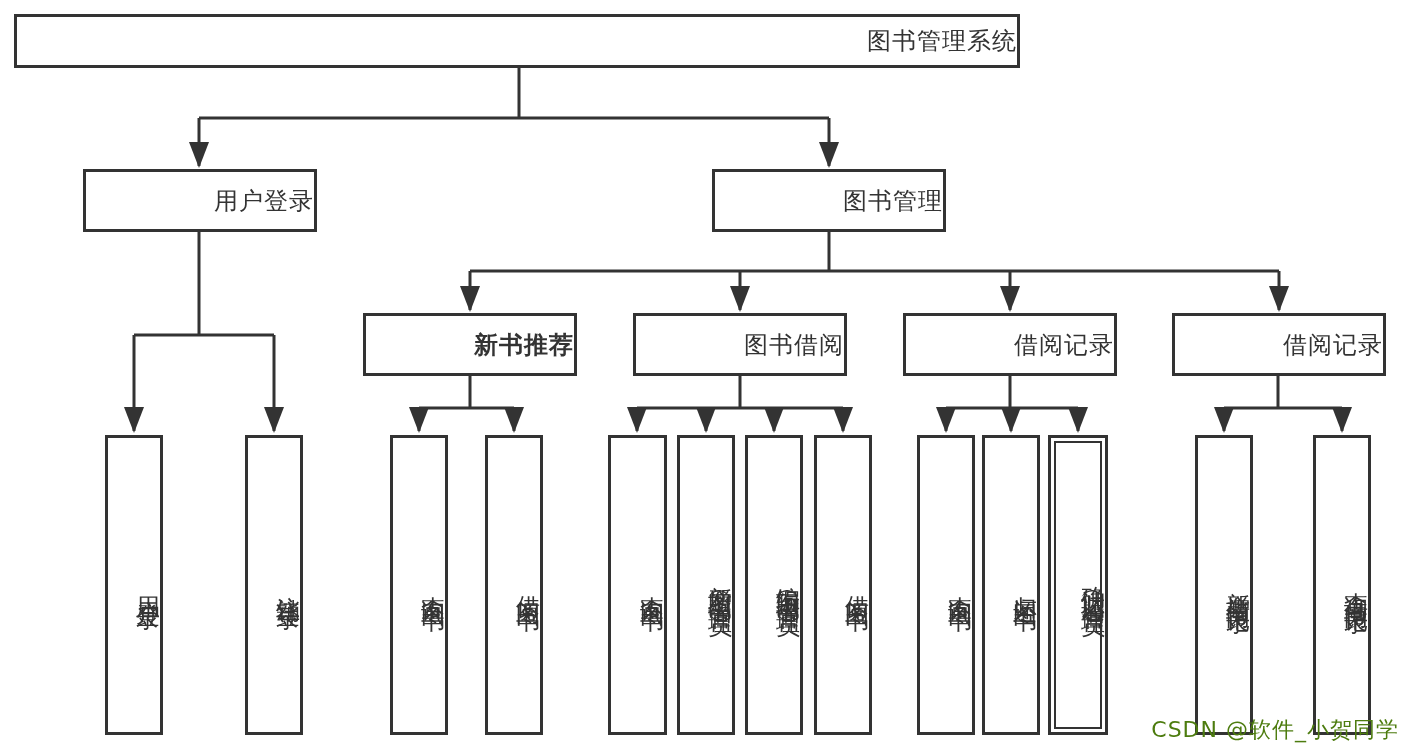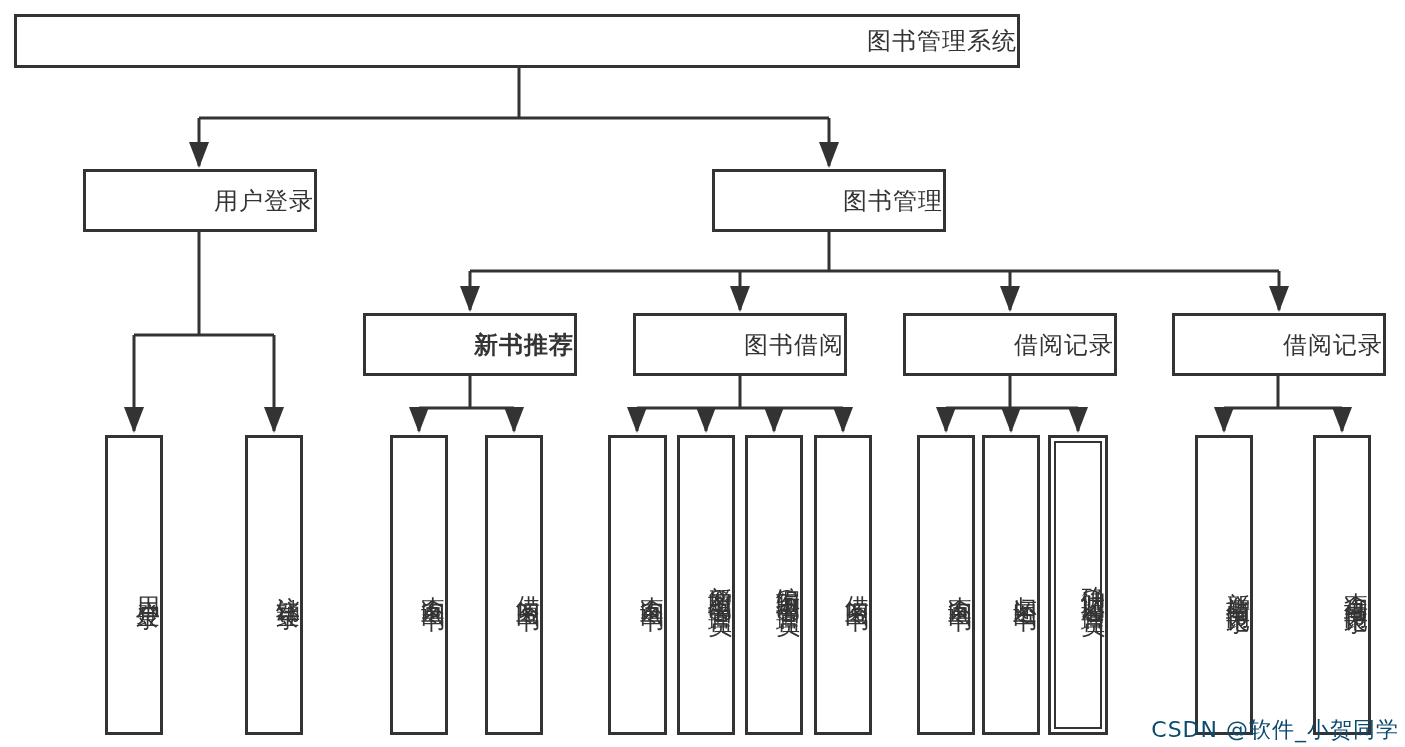--- a/index.html
+++ b/index.html
@@ -46,21 +46,21 @@
     white-space: normal;
   }
   .double-border {
     box-shadow: inset 0 0 0 3px #ffffff, inset 0 0 0 5px #333333;
   }
   .watermark {
     position: absolute;
     right: 6px;
     bottom: 2px;
     font-size: 22px;
-    color: #0c4a6e;
+    color: #4d7c0f;
     letter-spacing: 1px;
     z-index: 3;
   }
 </style>
 </head>
 <body>
 
 <div class="canvas">
 
   <svg class="connectors" viewBox="0 0 1405 747" xmlns="http://www.w3.org/2000/svg">

